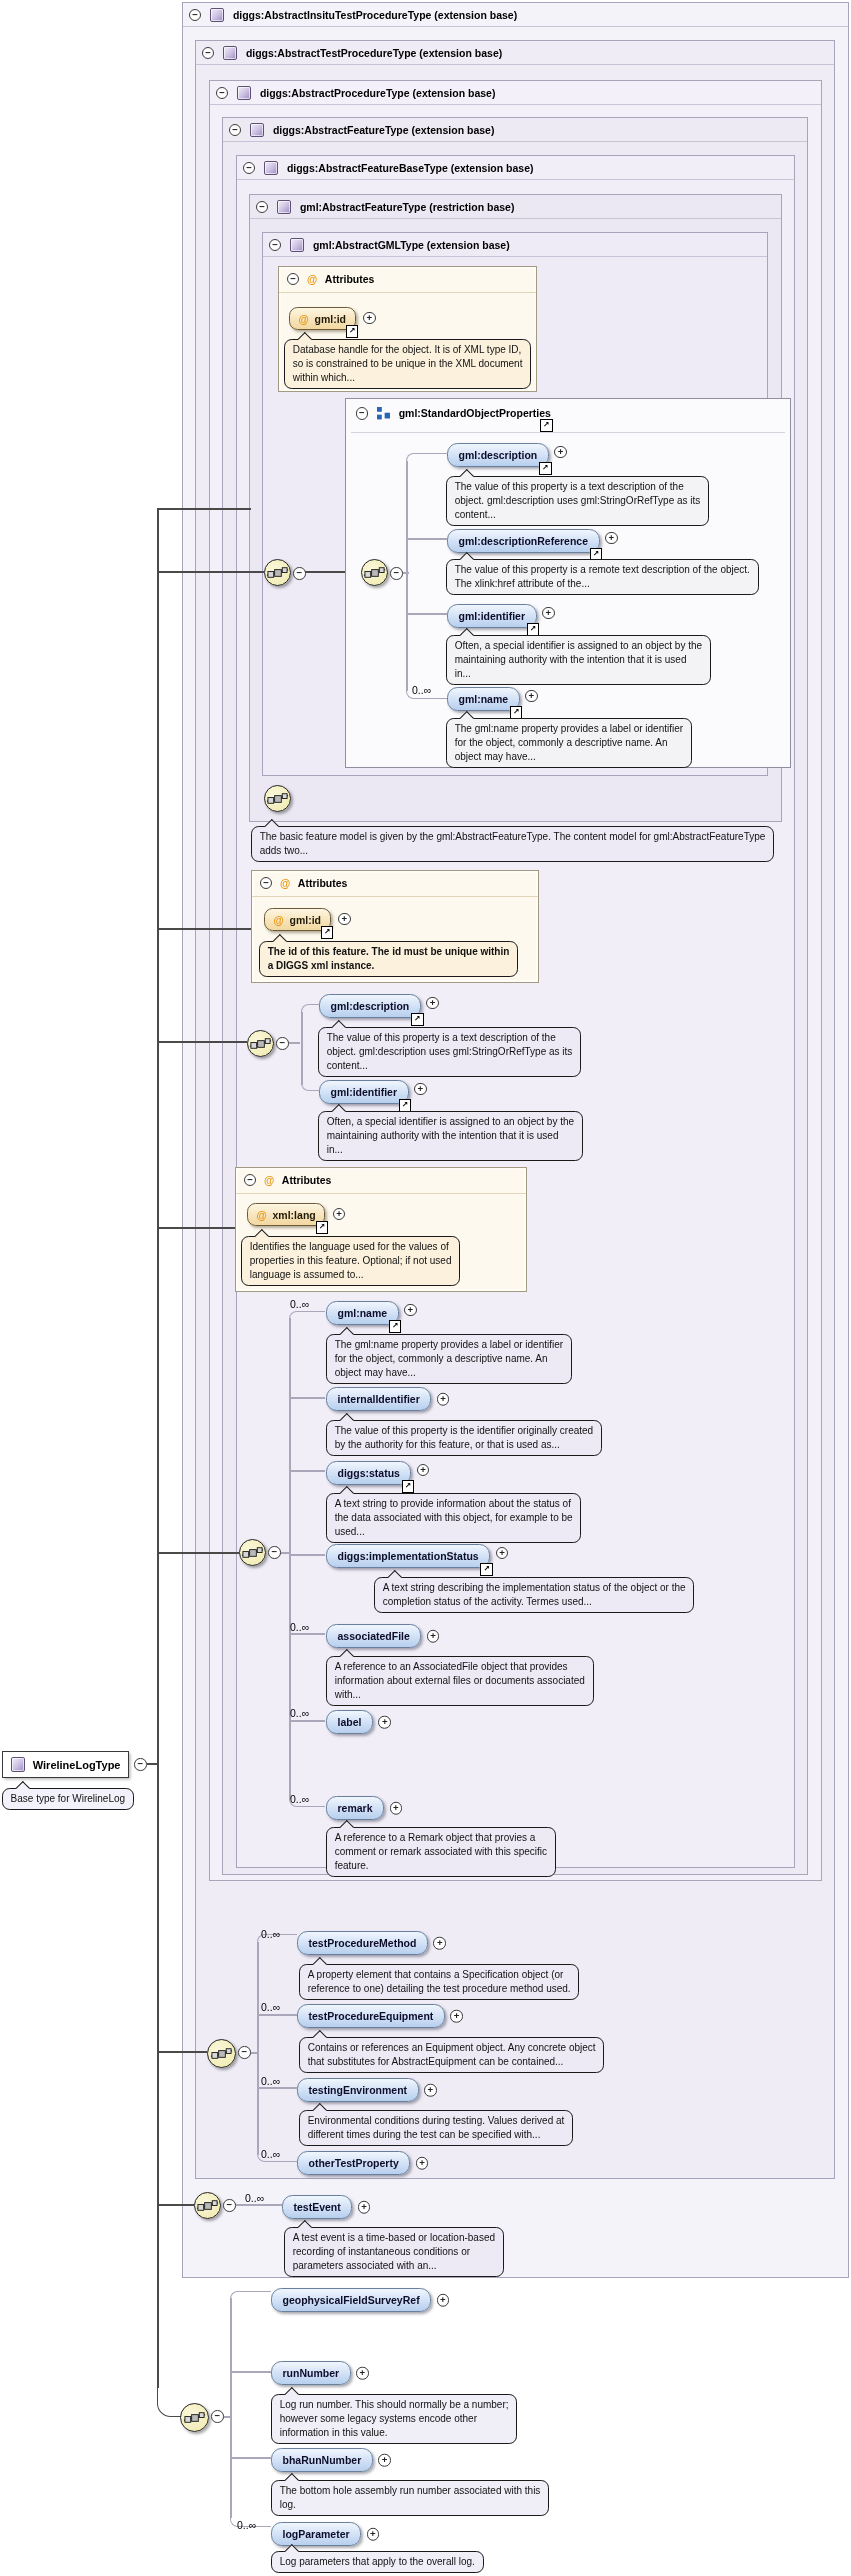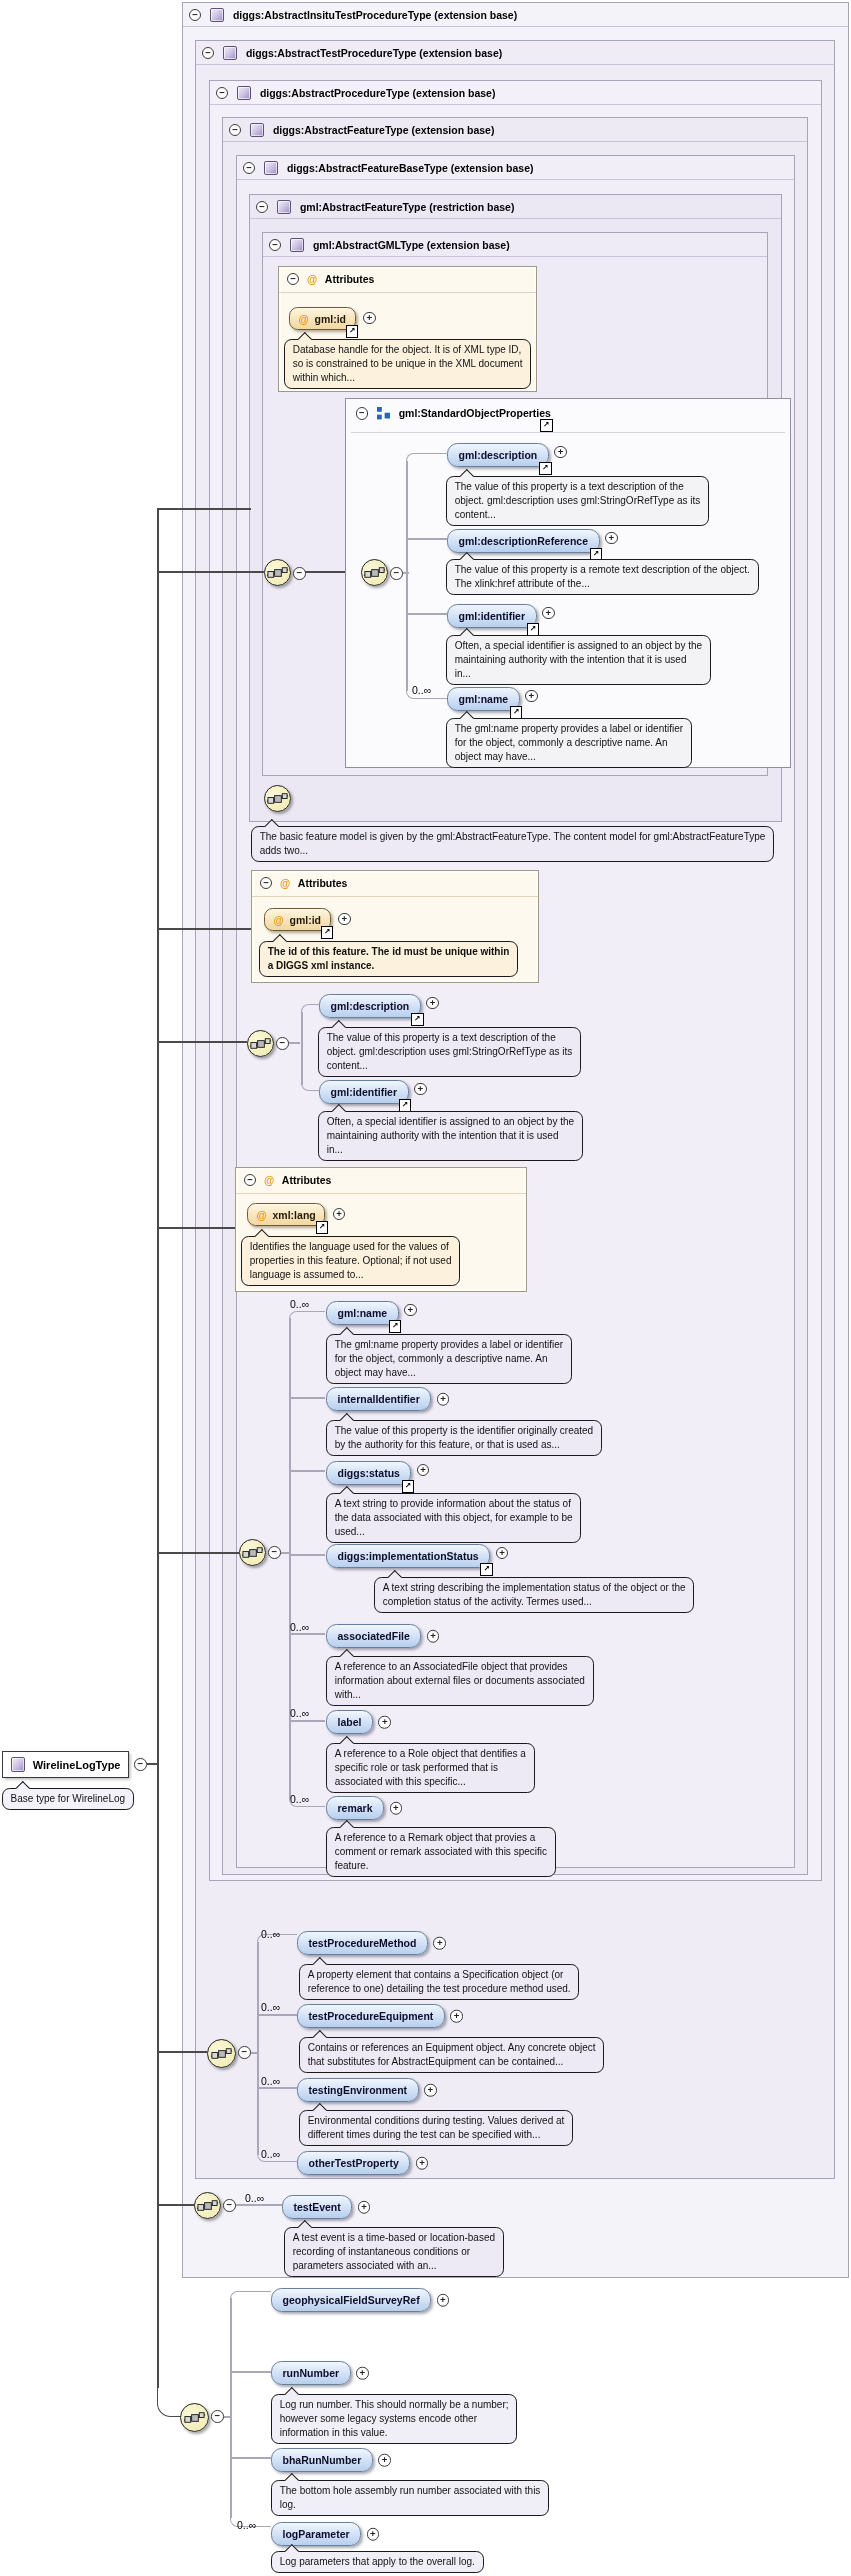--- a/index.html
+++ b/index.html
@@ -404,23 +404,20 @@
     </div>
   <div class="bubble lav" style="left:326px;top:1656px;">A reference to an AssociatedFile object that provides
 information about external files or documents associated
 with...</div>
 
   <div class="occ" style="left:290px;top:1707px;">0..∞</div>
   <div class="pill" style="left:326px;top:1710px;">
       <span>label</span>
       <span class="plus">+</span>
     </div>
-  <div class="bubble lav" style="left:326px;top:1743px;">A reference to a Role object that dentifies a
-specific role or task performed that is
-associated with this specific...</div>
 
   <div class="occ" style="left:290px;top:1793px;">0..∞</div>
   <div class="pill" style="left:326px;top:1796px;">
       <span>remark</span>
       <span class="plus">+</span>
     </div>
   <div class="bubble lav" style="left:326px;top:1827px;">A reference to a Remark object that provies a
 comment or remark associated with this specific
 feature.</div>
 

